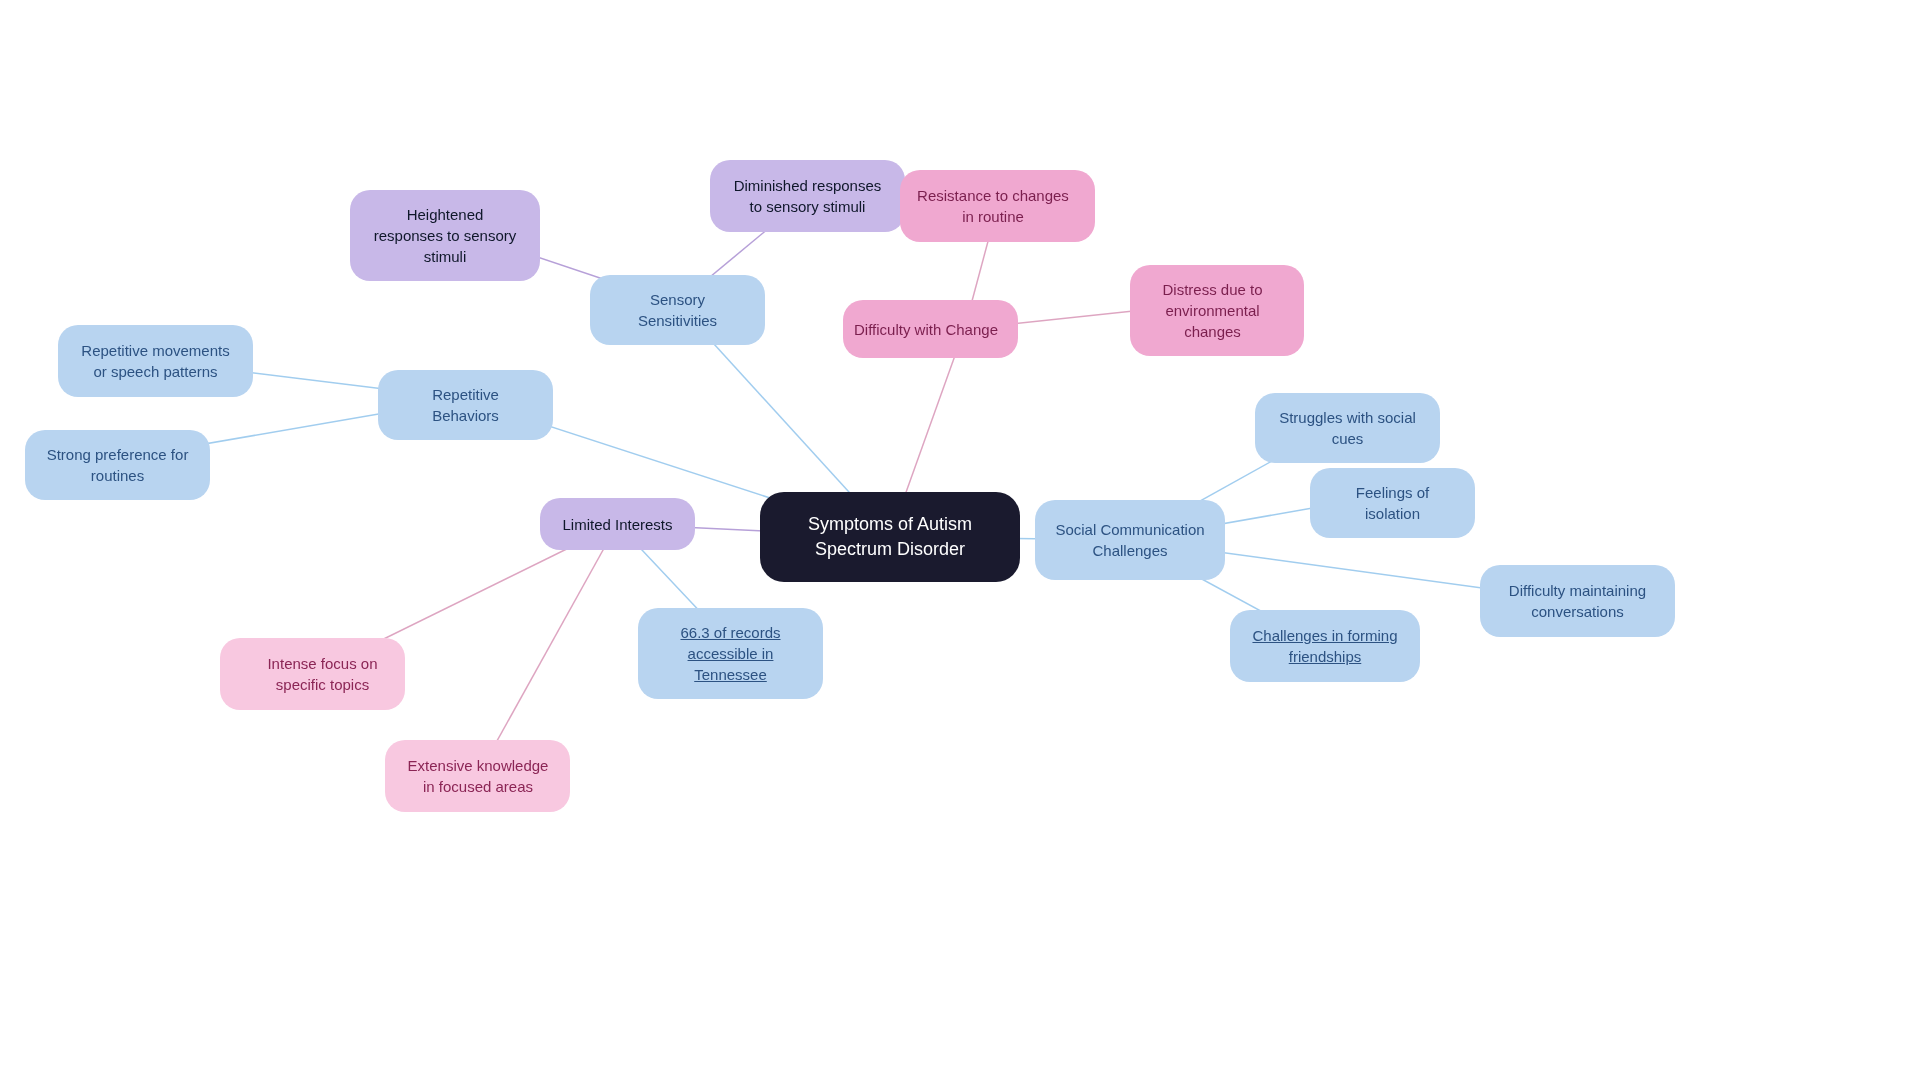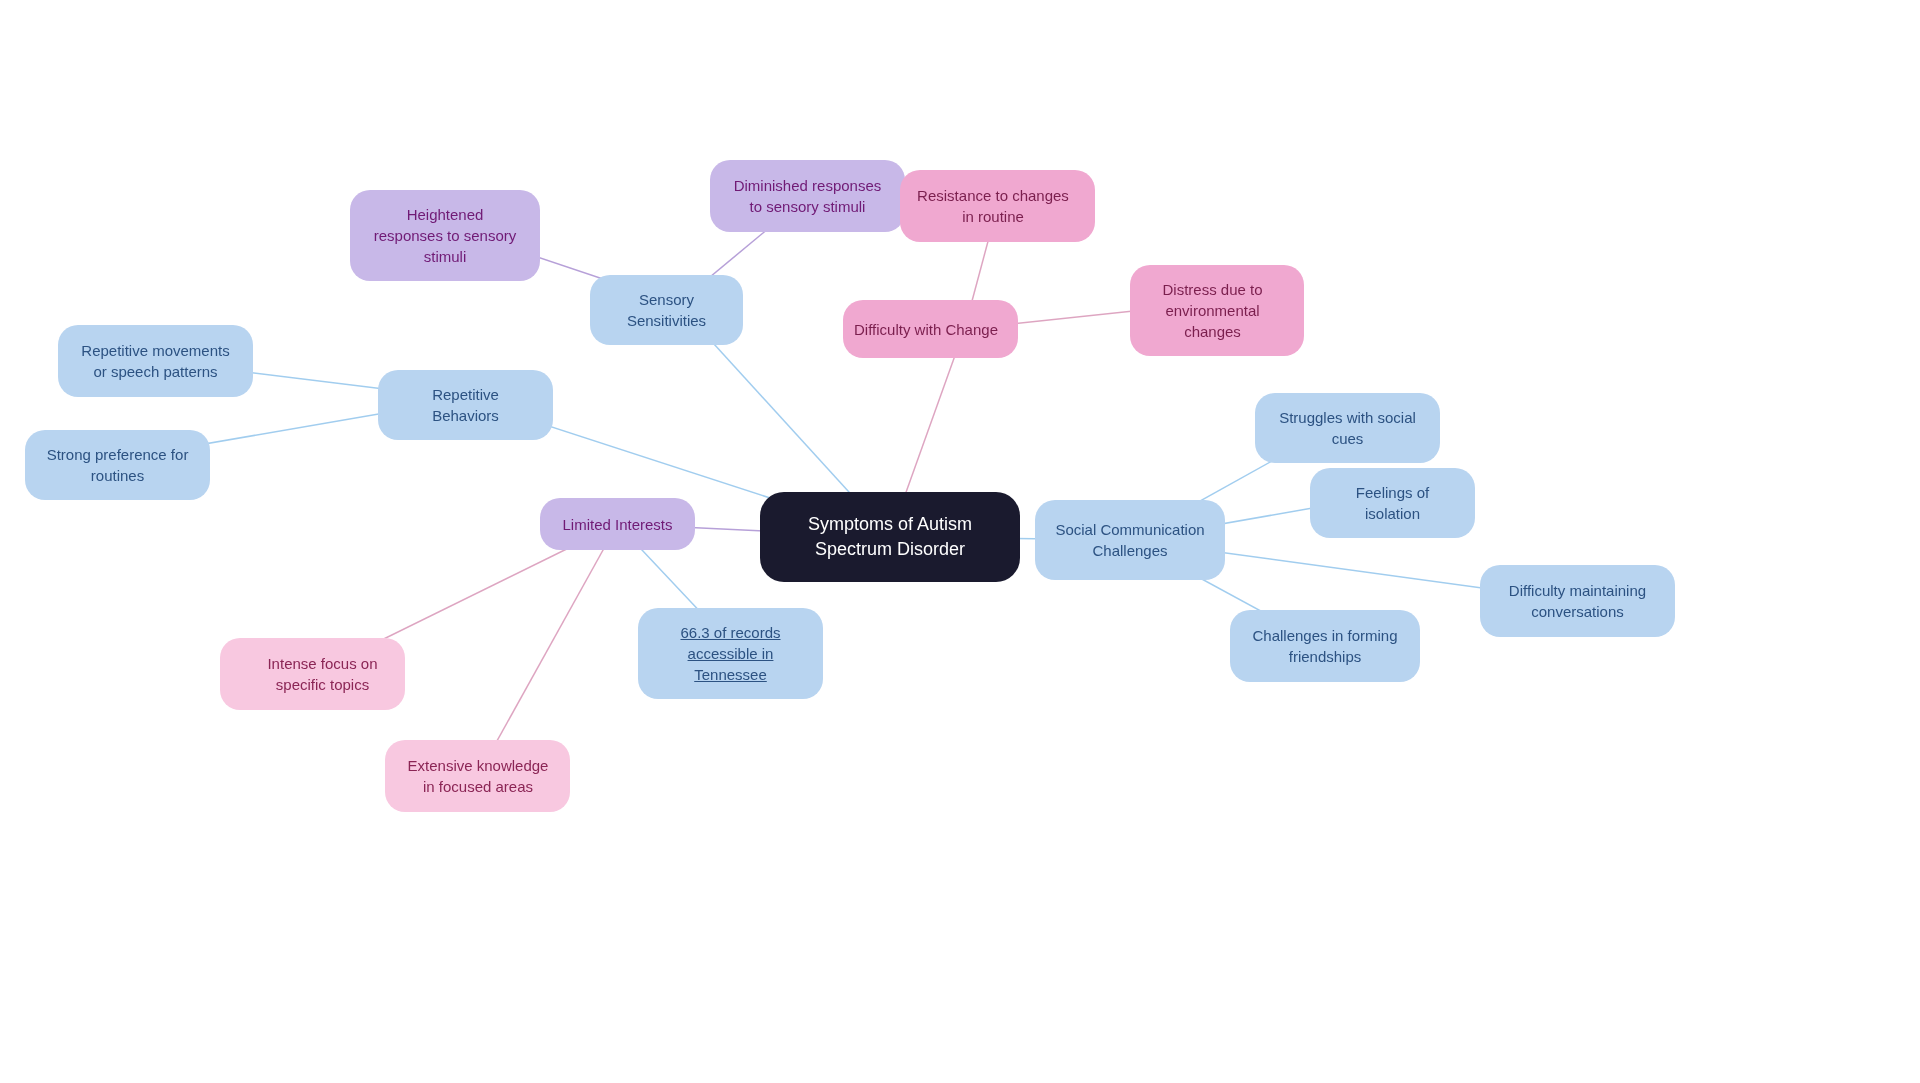--- a/index.html
+++ b/index.html
@@ -44,21 +44,21 @@
       width: 260px;
       min-height: 90px;
     }
     .node-blue-light {
       background: #b8d4f0;
       color: #2c5282;
       font-size: 15px;
     }
     .node-purple-light {
       background: #c8b8e8;
-      color: #701a75;
+      color: #0f172a;
       font-size: 15px;
     }
     .node-pink {
       background: #f0a8d0;
       color: #7b1f4e;
       font-size: 15px;
       padding-left: 11px;
     }
     .node-pink-light {
       background: #f8c8e0;
@@ -85,32 +85,32 @@
       <line x1="964.5" y1="329" x2="997.5" y2="206" stroke="#d080a8" stroke-width="1.5" opacity="0.7"></line>
       <line x1="964.5" y1="329" x2="1227.5" y2="301" stroke="#d080a8" stroke-width="1.5" opacity="0.7"></line>
       <line x1="890" y1="537" x2="1130" y2="540" stroke="#7ab8e8" stroke-width="1.5" opacity="0.7"></line>
       <line x1="1130" y1="540" x2="1347.5" y2="419" stroke="#7ab8e8" stroke-width="1.5" opacity="0.7"></line>
       <line x1="1130" y1="540" x2="1392.5" y2="494" stroke="#7ab8e8" stroke-width="1.5" opacity="0.7"></line>
       <line x1="1130" y1="540" x2="1325" y2="646" stroke="#7ab8e8" stroke-width="1.5" opacity="0.7"></line>
       <line x1="1130" y1="540" x2="1577.5" y2="601" stroke="#7ab8e8" stroke-width="1.5" opacity="0.7"></line>
     </svg>
   <div id="nodes-container">
       <div class="node node-center" style="left: 760px; top: 492px; width: 260px; min-height: 90px;">Symptoms of Autism Spectrum Disorder</div>
-      <div class="node node-blue-light" style="left: 590px; top: 275px; width: 153px; min-height: 58px;">Sensory Sensitivities</div>
+      <div class="node node-blue-light" style="left: 590px; top: 275px; width: 175px; min-height: 58px;">Sensory Sensitivities</div>
       <div class="node node-purple-light" style="left: 710px; top: 160px; width: 195px; min-height: 72px;">Diminished responses to sensory stimuli</div>
       <div class="node node-purple-light" style="left: 350px; top: 190px; width: 190px; min-height: 72px;">Heightened responses to sensory stimuli</div>
       <div class="node node-blue-light" style="left: 378px; top: 370px; width: 175px; min-height: 58px;">Repetitive Behaviors</div>
       <div class="node node-blue-light" style="left: 58px; top: 325px; width: 195px; min-height: 72px;">Repetitive movements or speech patterns</div>
       <div class="node node-blue-light" style="left: 25px; top: 430px; width: 185px; min-height: 58px;">Strong preference for routines</div>
       <div class="node node-purple-light" style="left: 540px; top: 498px; width: 155px; min-height: 52px;">Limited Interests</div>
       <div class="node node-pink-light" style="left: 220px; top: 638px; width: 185px; min-height: 72px; padding-left: 40px;">Intense focus on specific topics</div>
       <div class="node node-pink-light" style="left: 385px; top: 740px; width: 185px; min-height: 72px; padding-left: 21px;">Extensive knowledge in focused areas</div>
       <div class="node node-blue-light" style="left: 638px; top: 608px; width: 185px; min-height: 72px; text-decoration: underline;">66.3 of records accessible in Tennessee</div>
       <div class="node node-pink" style="left: 843px; top: 300px; width: 175px; min-height: 58px;">Difficulty with Change</div>
       <div class="node node-pink" style="left: 900px; top: 170px; width: 195px; min-height: 72px;">Resistance to changes in routine</div>
       <div class="node node-pink" style="left: 1130px; top: 265px; width: 174px; min-height: 72px;">Distress due to environmental changes</div>
       <div class="node node-blue-light" style="left: 1035px; top: 500px; width: 190px; min-height: 80px;">Social Communication Challenges</div>
       <div class="node node-blue-light" style="left: 1255px; top: 393px; width: 185px; min-height: 52px;">Struggles with social cues</div>
       <div class="node node-blue-light" style="left: 1310px; top: 468px; width: 165px; min-height: 52px;">Feelings of isolation</div>
-      <div class="node node-blue-light" style="left: 1230px; top: 610px; width: 190px; min-height: 72px;">Challenges in forming friendships</div>
+      <div class="node node-blue-light" style="left: 1230px; top: 610px; width: 190px; min-height: 72px; text-decoration: underline;">Challenges in forming friendships</div>
       <div class="node node-blue-light" style="left: 1480px; top: 565px; width: 195px; min-height: 72px;">Difficulty maintaining conversations</div>
     </div>
 </div>
 
 </body></html>

